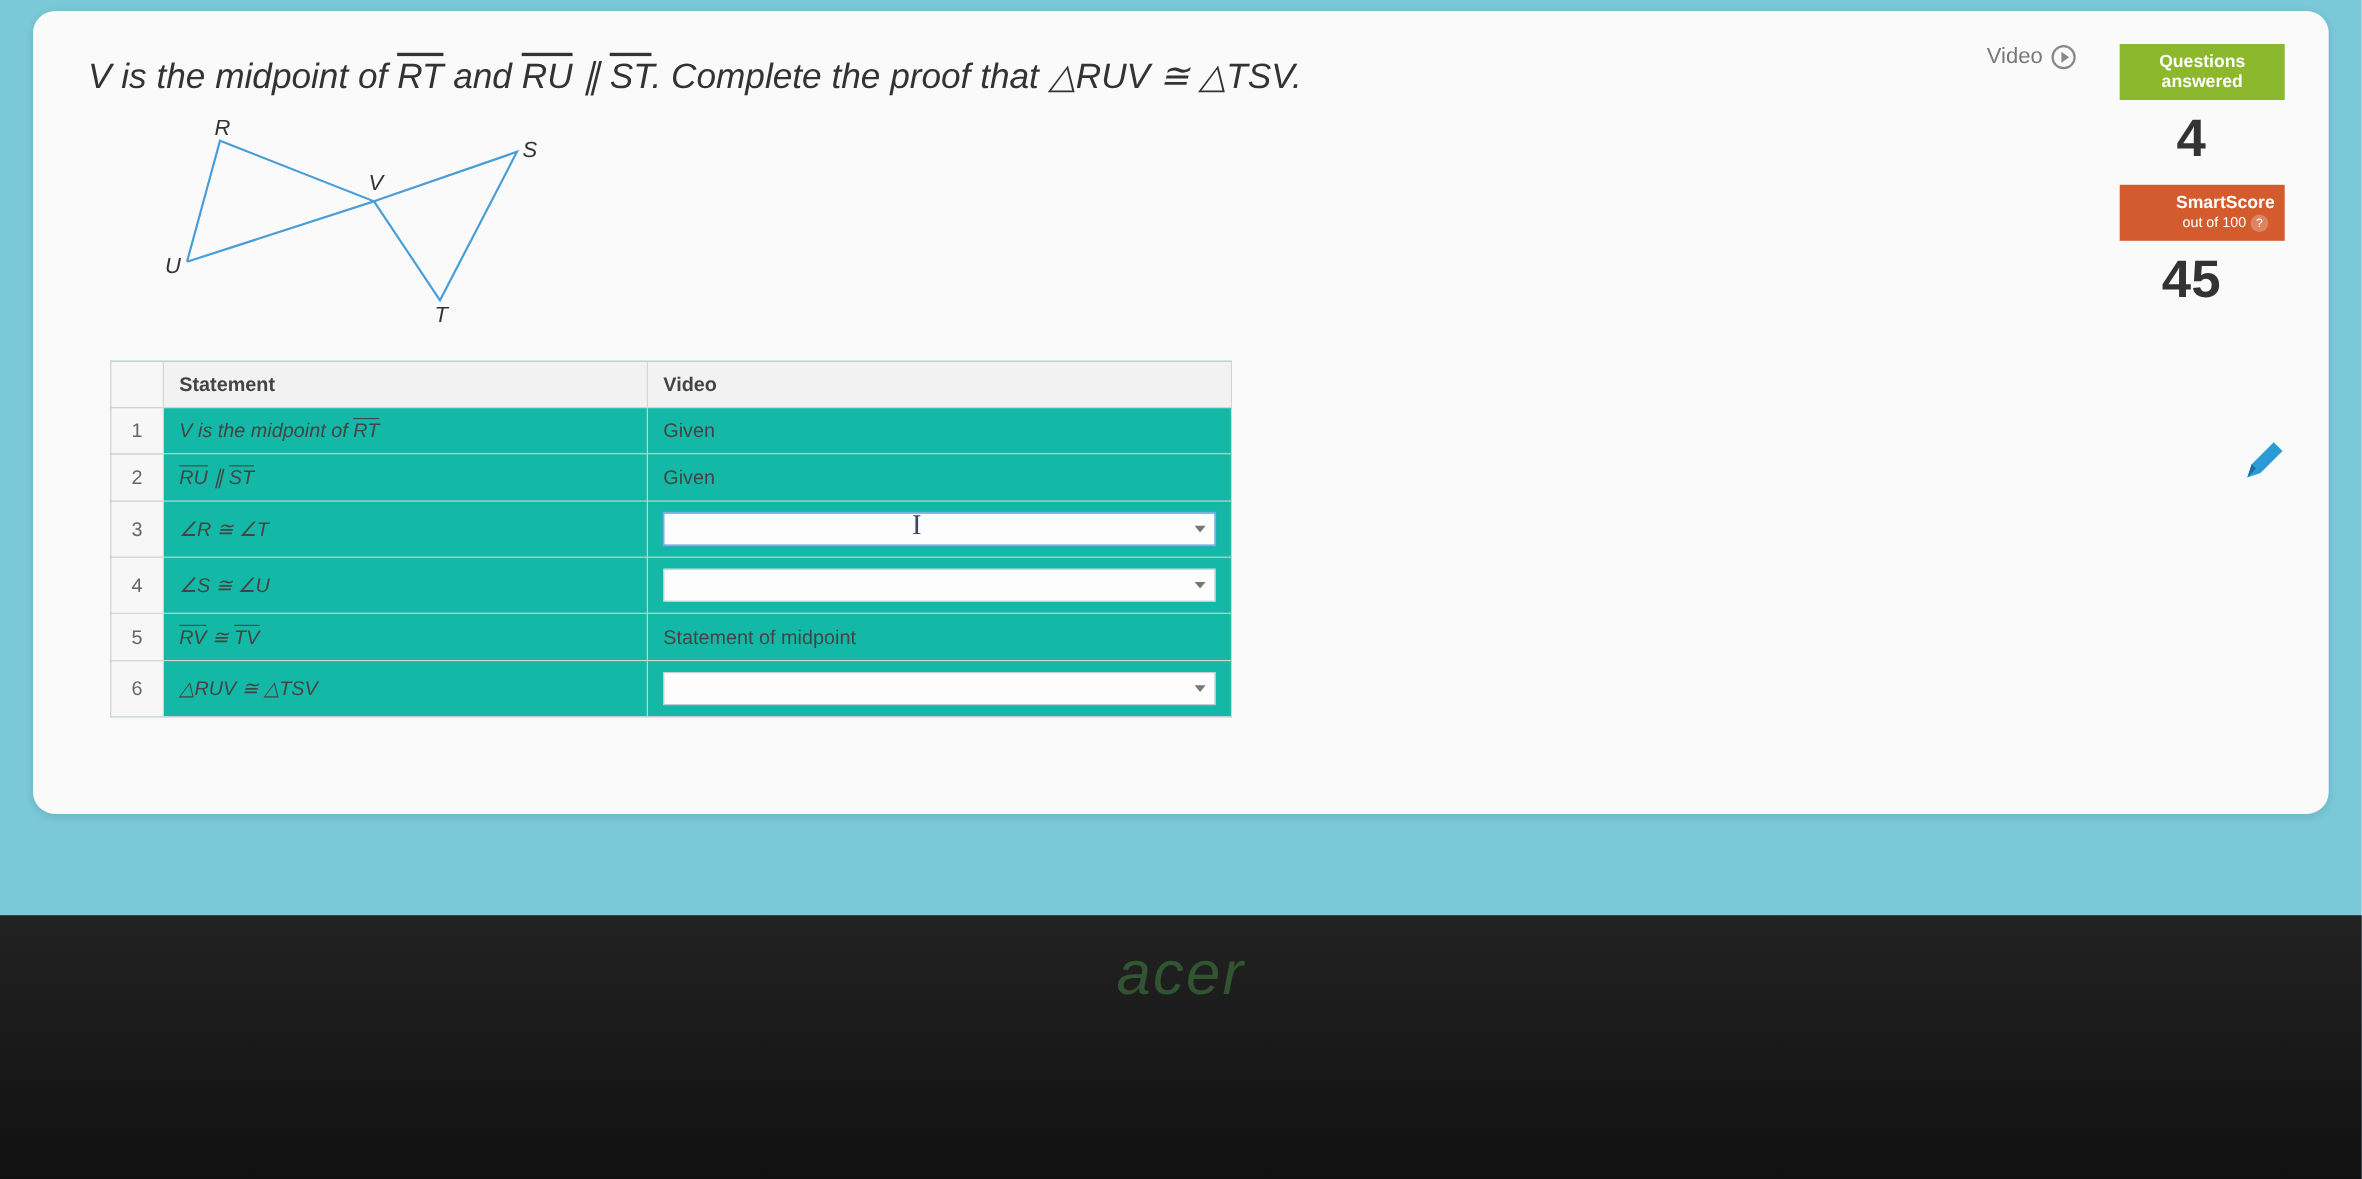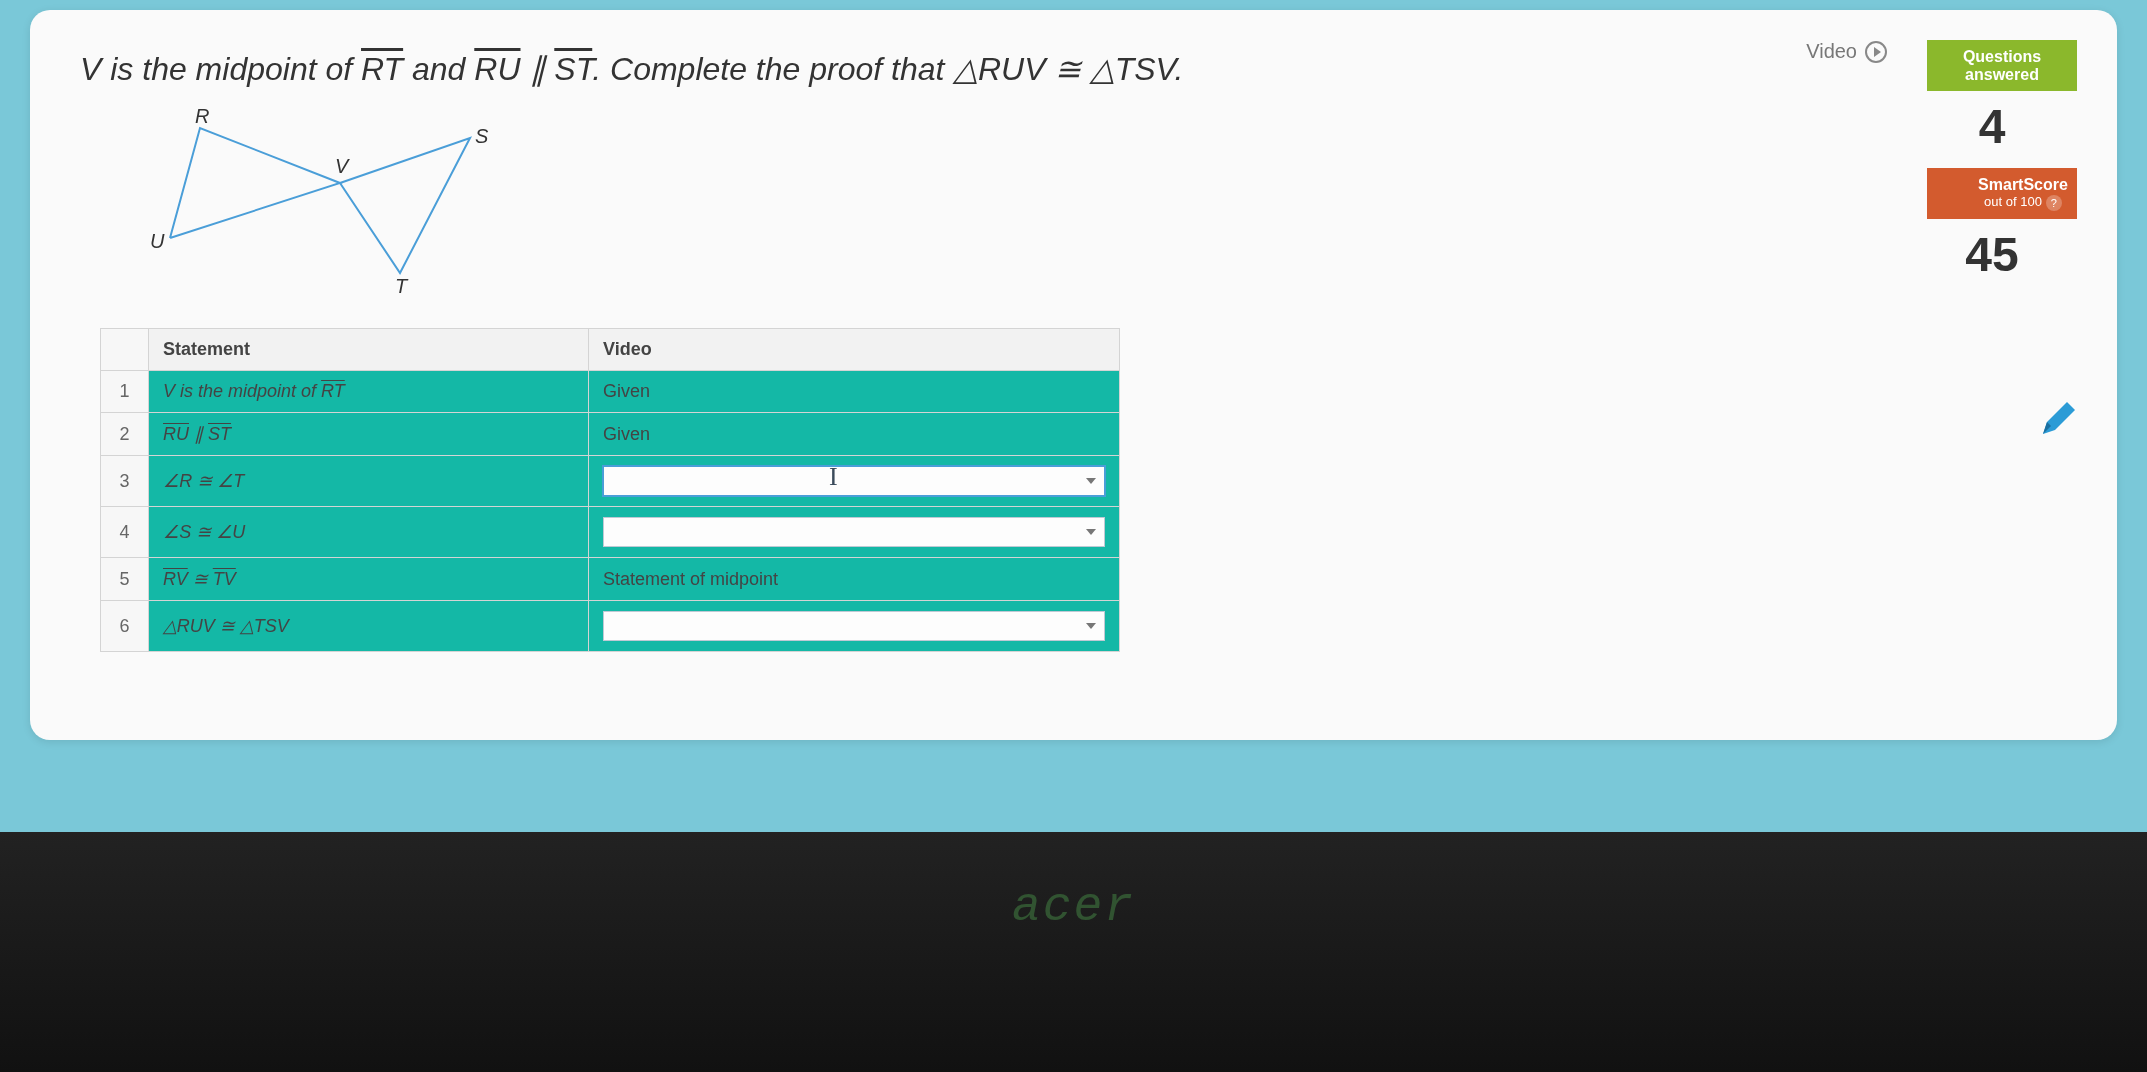--- a/index.html
+++ b/index.html
@@ -140,27 +140,26 @@
 }
 .bottom-bar {
   position: absolute;
   left: 0; right: 0; bottom: 0;
   height: 240px;
   background: linear-gradient(#222, #111);
   display: flex; align-items: flex-start; justify-content: center;
   padding-top: 20px;
 }
 .brand {
-  font-family: Liberation Mono, monospace;
+  font-family: Liberation Sans, sans-serif;
   font-style: italic;
-  font-size: 48px;
+  font-size: 56px;
   color: #3a6b3a;
   letter-spacing: 2px;
   opacity: 0.7;
-  margin-top: 28px;
 }
 .cursor-I {
   position: absolute;
   font-family: serif;
   color: #3b4b5b;
   font-size: 26px;
   pointer-events: none;
 }
 </style>
 </head>

